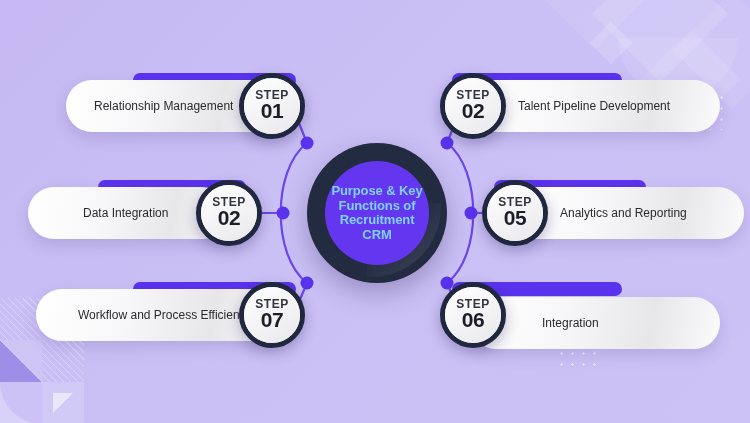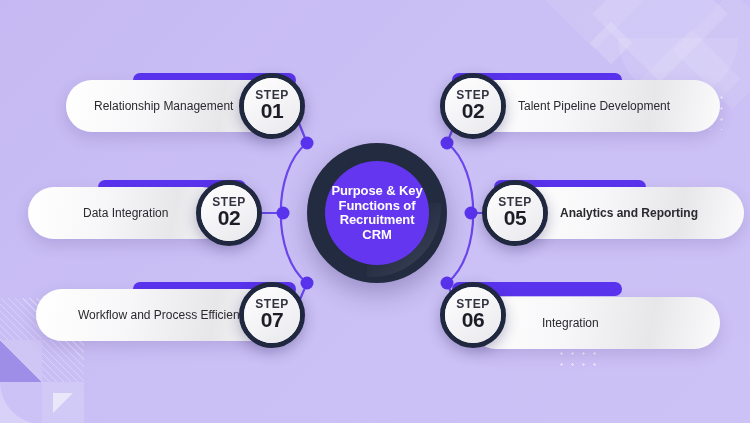--- a/index.html
+++ b/index.html
@@ -123,21 +123,21 @@
     left: 18px; top: 18px;
     width: 104px; height: 104px;
     border-radius: 50%;
     background: #6536f0;
     display: flex;
     align-items: center;
     justify-content: center;
     z-index: 2;
   }
   .hub-text {
-    color: #ffffff;
+    color: #7dd3fc;
     font-size: 13px;
     line-height: 14.5px;
     font-weight: bold;
     text-align: center;
     letter-spacing: -0.1px;
     padding: 0 6px;
     white-space: pre-line;
   }
 
   
@@ -323,21 +323,21 @@
     <div class="badge" style="left:0px;">
       <div class="badge-inner">
         <span class="badge-step">STEP</span>
         <span class="badge-num">02</span>
       </div>
     </div>
   </div>
 
   <div class="row right" style="left:482px; top:180px; width:268px;">
     <div class="bar" style="left:12px; width:152px;"></div>
-    <div class="card" style="left:30px; width:232px; padding-left:48px;font-weight:bold;">
+    <div class="card" style="left:30px; width:232px; padding-left:48px;">
       <span class="card-label">Analytics and Reporting</span>
     </div>
     <div class="badge" style="left:0px;">
       <div class="badge-inner">
         <span class="badge-step">STEP</span>
         <span class="badge-num">05</span>
       </div>
     </div>
   </div>
 

